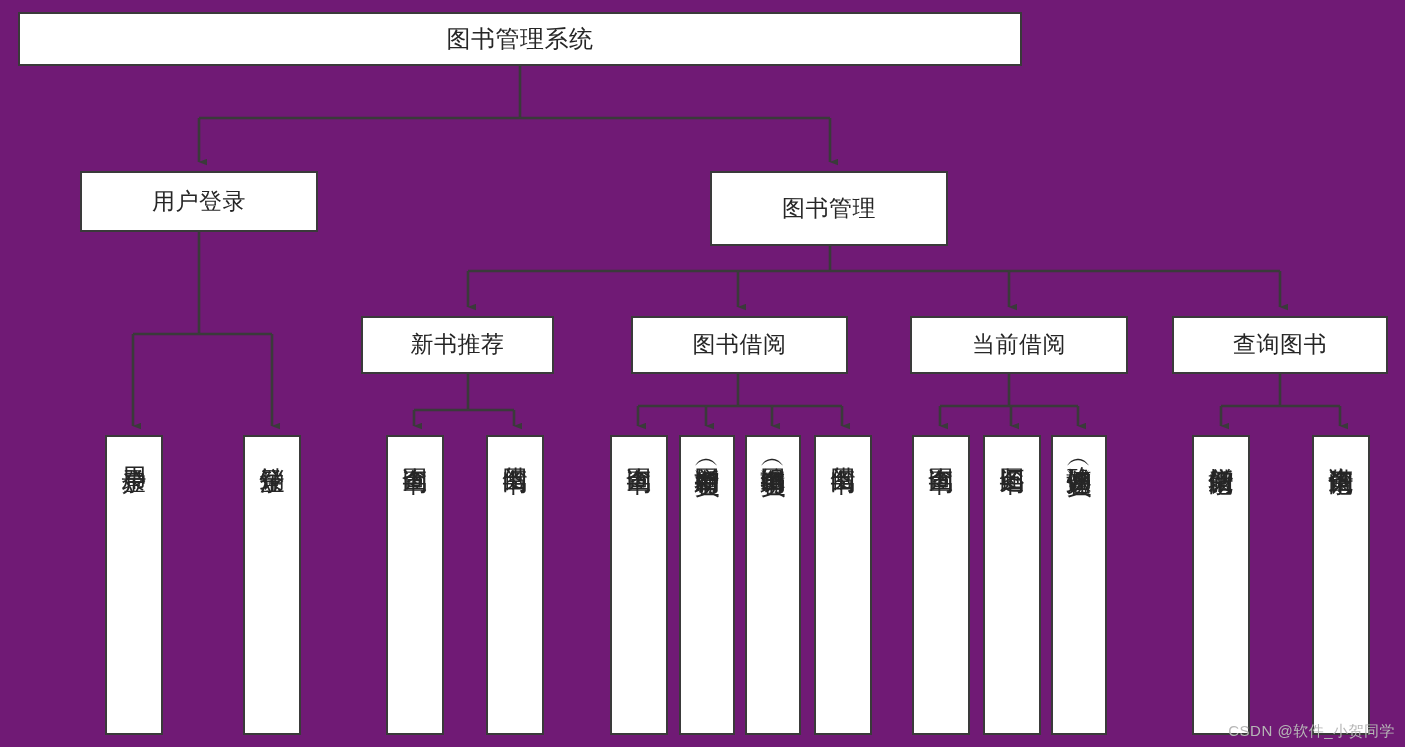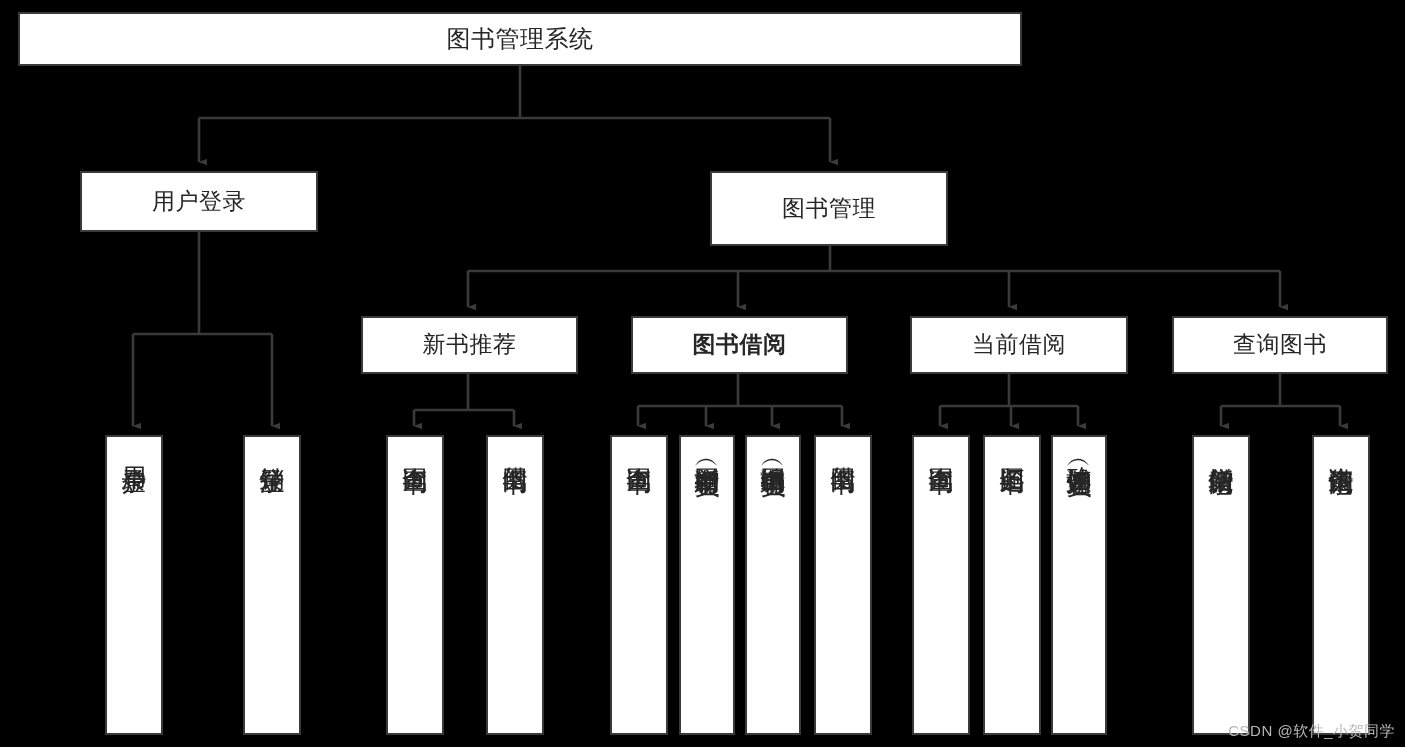--- a/index.html
+++ b/index.html
@@ -7,21 +7,21 @@
     padding: 0;
     background: #ffffff;
   }
   body {
     font-family: "Liberation Sans", "DejaVu Sans", sans-serif;
   }
   #diagram-canvas {
     position: relative;
     width: 1405px;
     height: 747px;
-    background: #000000;
+    background: #701a75;
     overflow: hidden;
   }
   #svg-layer {
     position: absolute;
     left: 0;
     top: 0;
     width: 1405px;
     height: 747px;
   }
   .node {
@@ -130,24 +130,24 @@
     <span class="node-label">图书管理系统</span>
   </div>
 
   <div class="node horiz" style="left:80px; top:171px; width:238px; height:61px;">
     <span class="node-label">用户登录</span>
   </div>
   <div class="node horiz" style="left:710px; top:171px; width:238px; height:75px;">
     <span class="node-label">图书管理</span>
   </div>
 
-  <div class="node horiz" style="left:361px; top:316px; width:217px; height:58px;">
+  <div class="node horiz" style="left:361px; top:316px; width:193px; height:58px;">
     <span class="node-label">新书推荐</span>
   </div>
-  <div class="node horiz" style="left:631px; top:316px; width:217px; height:58px;font-weight:bold;">
+  <div class="node horiz" style="left:631px; top:316px; width:217px; height:58px;">
     <span class="node-label">图书借阅</span>
   </div>
   <div class="node horiz" style="left:902px; top:316px; width:218px; height:58px;margin-left:8px;">
     <span class="node-label">当前借阅</span>
   </div>
   <div class="node horiz" style="left:1172px; top:316px; width:216px; height:58px;">
     <span class="node-label">查询图书</span>
   </div>
 
   <div class="node vert" style="left:105px; top:435px; width:58px; height:300px;">

